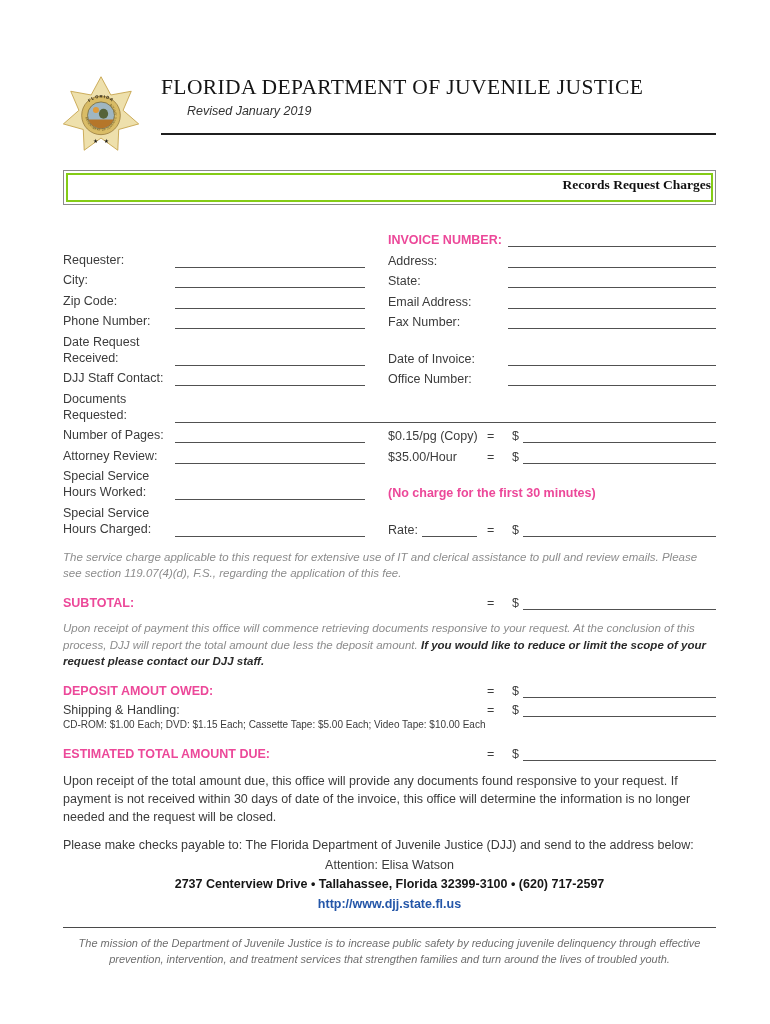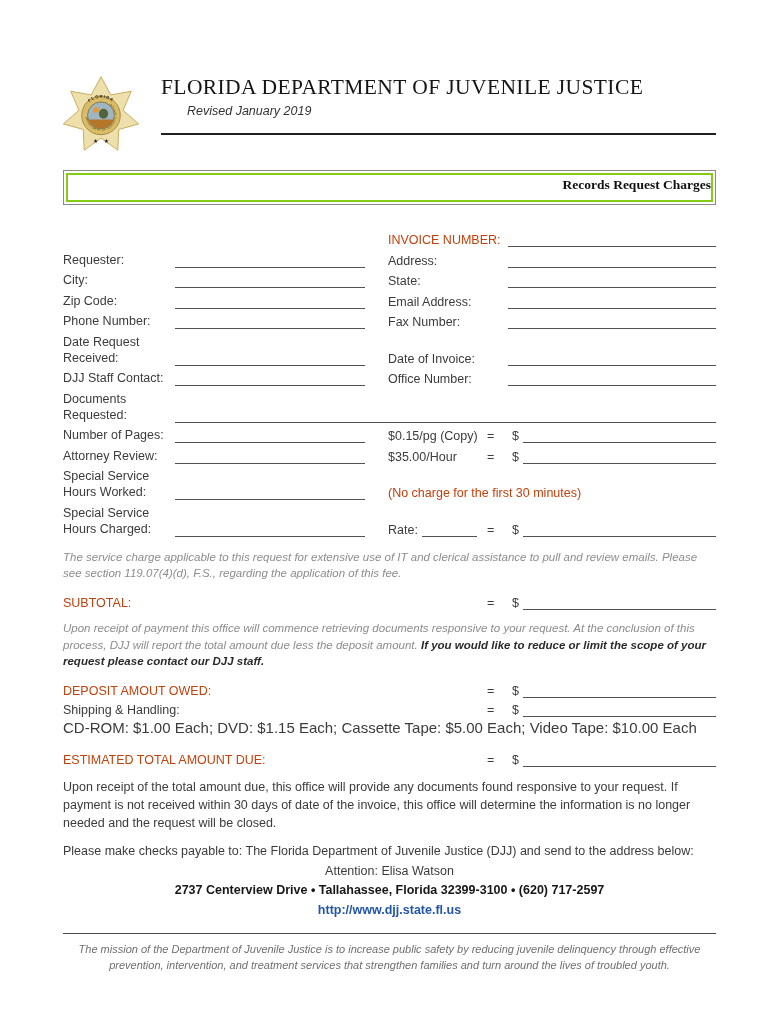--- a/index.html
+++ b/index.html
@@ -34,33 +34,33 @@
   .lab2 { width:120px; flex:0 0 auto; color:#3b3b3b; }
   .bl2  { flex:1; }
   .bl   { border-bottom:1.2px solid #515151; height:15px; }
   .sp325{ width:325px; flex:0 0 auto; }
   .desc { width:99px; flex:0 0 auto; display:flex; align-items:flex-end; }
   .eq   { width:25px; flex:0 0 auto; color:#3d3d3d; }
   .money{ flex:1; display:flex; align-items:flex-end; }
   .cur  { width:11px; flex:0 0 auto; color:#3d3d3d; }
   .money .bl { flex:1; }
   .tlab { flex:1; }
-  .b    { font-weight:normal; color:#c2410c; }
+  .b    { font-weight:bold; color:#ec4899; }
   .ratebl { width:55px; margin-left:4px; }
   .flexfill { flex:1; }
 
   
   .note { font-style:italic; color:#8c8c8c; font-size:11.5px; line-height:1.45; }
   .note .bi { font-weight:bold; color:#2a2a2a; }
   .n1 { margin:12px 0 12px; }
   .n2 { margin:10px 0 12px; }
   .trow-sub { margin-top:8px; }
   .trow-dep { margin-top:10px; margin-bottom:3px; }
   .trow-shp { margin-bottom:2px; }
-  .media { font-size:15px; color:#3b3b3b; margin-bottom:0; }
+  .media { font-size:10px; color:#3b3b3b; margin-bottom:0; }
   .trow-est { margin-top:15px; }
   .para { margin:11px 0 0; line-height:1.45; color:#3b3b3b; }
   .checks { margin-top:11px; line-height:1.35; }
   .cline { text-align:center; margin-top:3px; line-height:1.3; }
   .addr { font-weight:bold; color:#161616; }
   .link { font-weight:bold; text-decoration:none; }
   .f-rule { height:1px; background:#4a4a4a; margin-top:15px; }
   .mission { font-style:italic; color:#6e6e6e; font-size:11px; line-height:1.5;
              text-align:center; margin:7px auto 0; max-width:640px; }
   .bstar { font-size:7px; }

